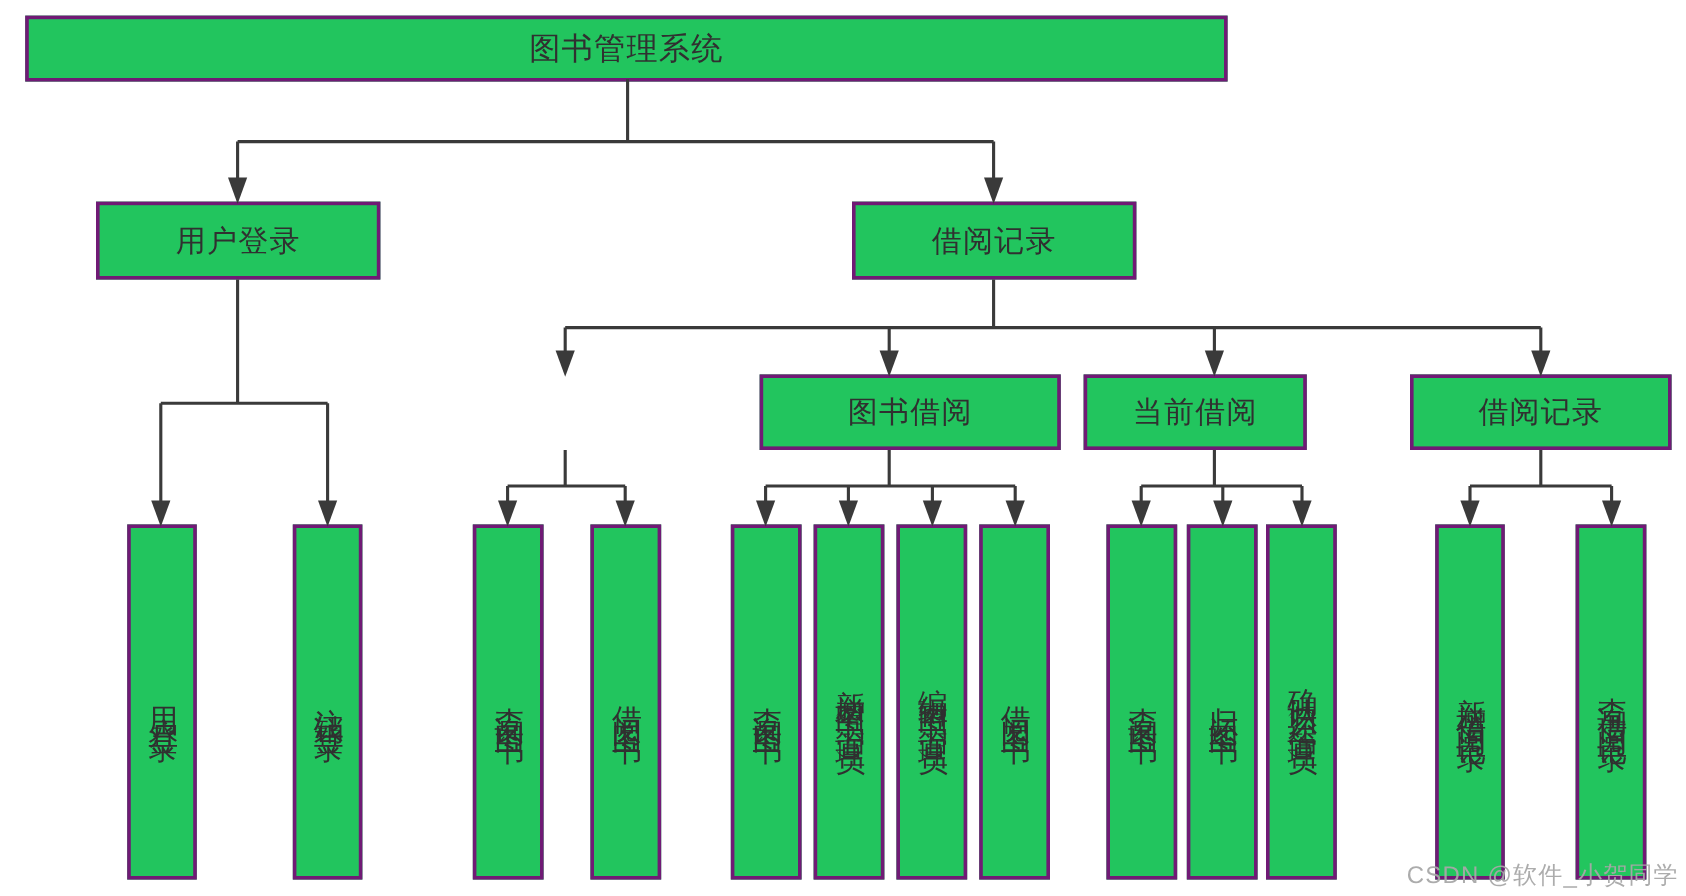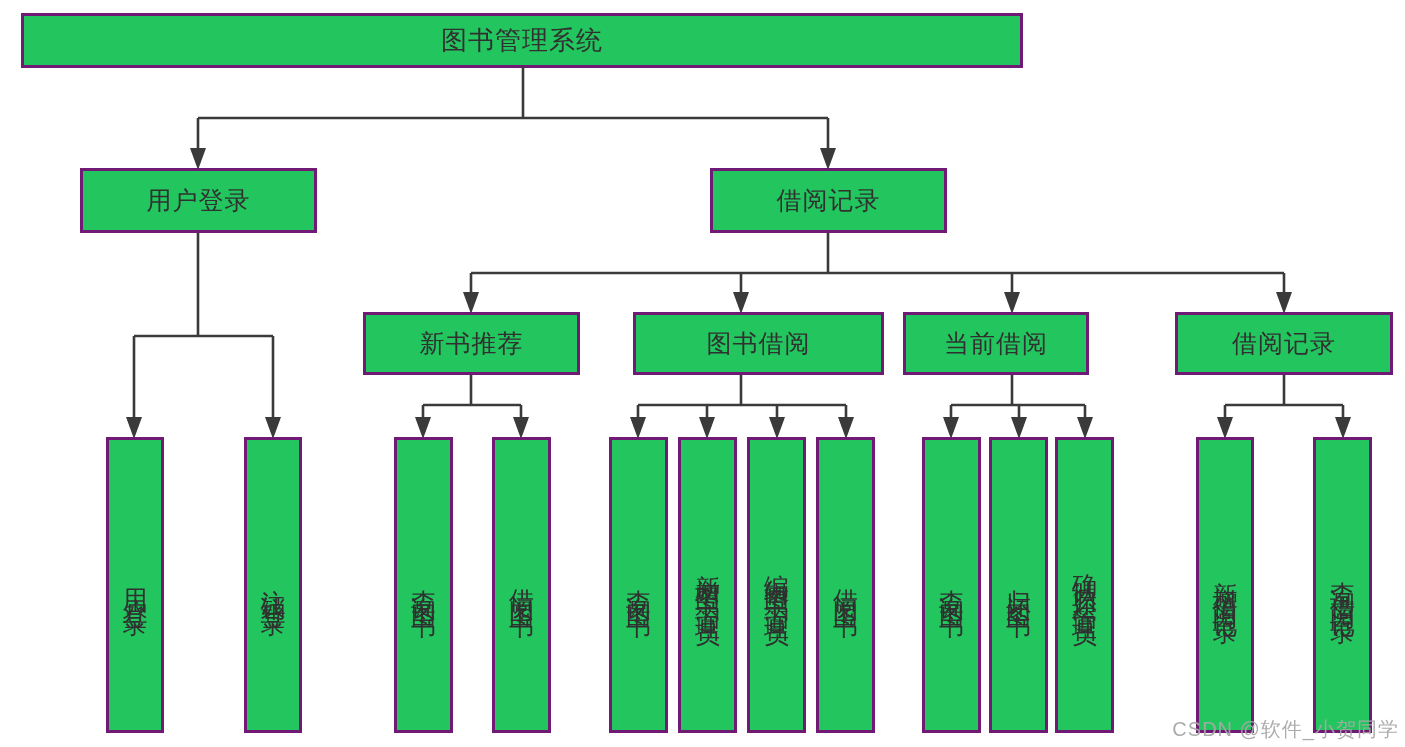--- a/index.html
+++ b/index.html
@@ -70,21 +70,20 @@
 </head>
 <body>
 
 <div class="stage">
 
   <div class="node h root-box" style="left:21px; top:13px; width:1002px; height:55px;">图书管理系统</div>
 
   <div class="node h" style="left:80px; top:168px; width:237px; height:65px;">用户登录</div>
   <div class="node h" style="left:710px; top:168px; width:237px; height:65px;">借阅记录</div>
 
-  <div class="node h" style="left:363px; top:312px; width:217px; height:63px;">新书推荐</div>
   <div class="node h" style="left:633px; top:312px; width:251px; height:63px;">图书借阅</div>
   <div class="node h" style="left:903px; top:312px; width:186px; height:63px;">当前借阅</div>
   <div class="node h" style="left:1175px; top:312px; width:218px; height:63px;">借阅记录</div>
 
   <div class="node v" style="left:106px; top:437px; width:58px; height:296px;">
     <span>用户登录</span>
   </div>
   <div class="node v" style="left:244px; top:437px; width:58px; height:296px;">
     <span>注销登录</span>
   </div>

